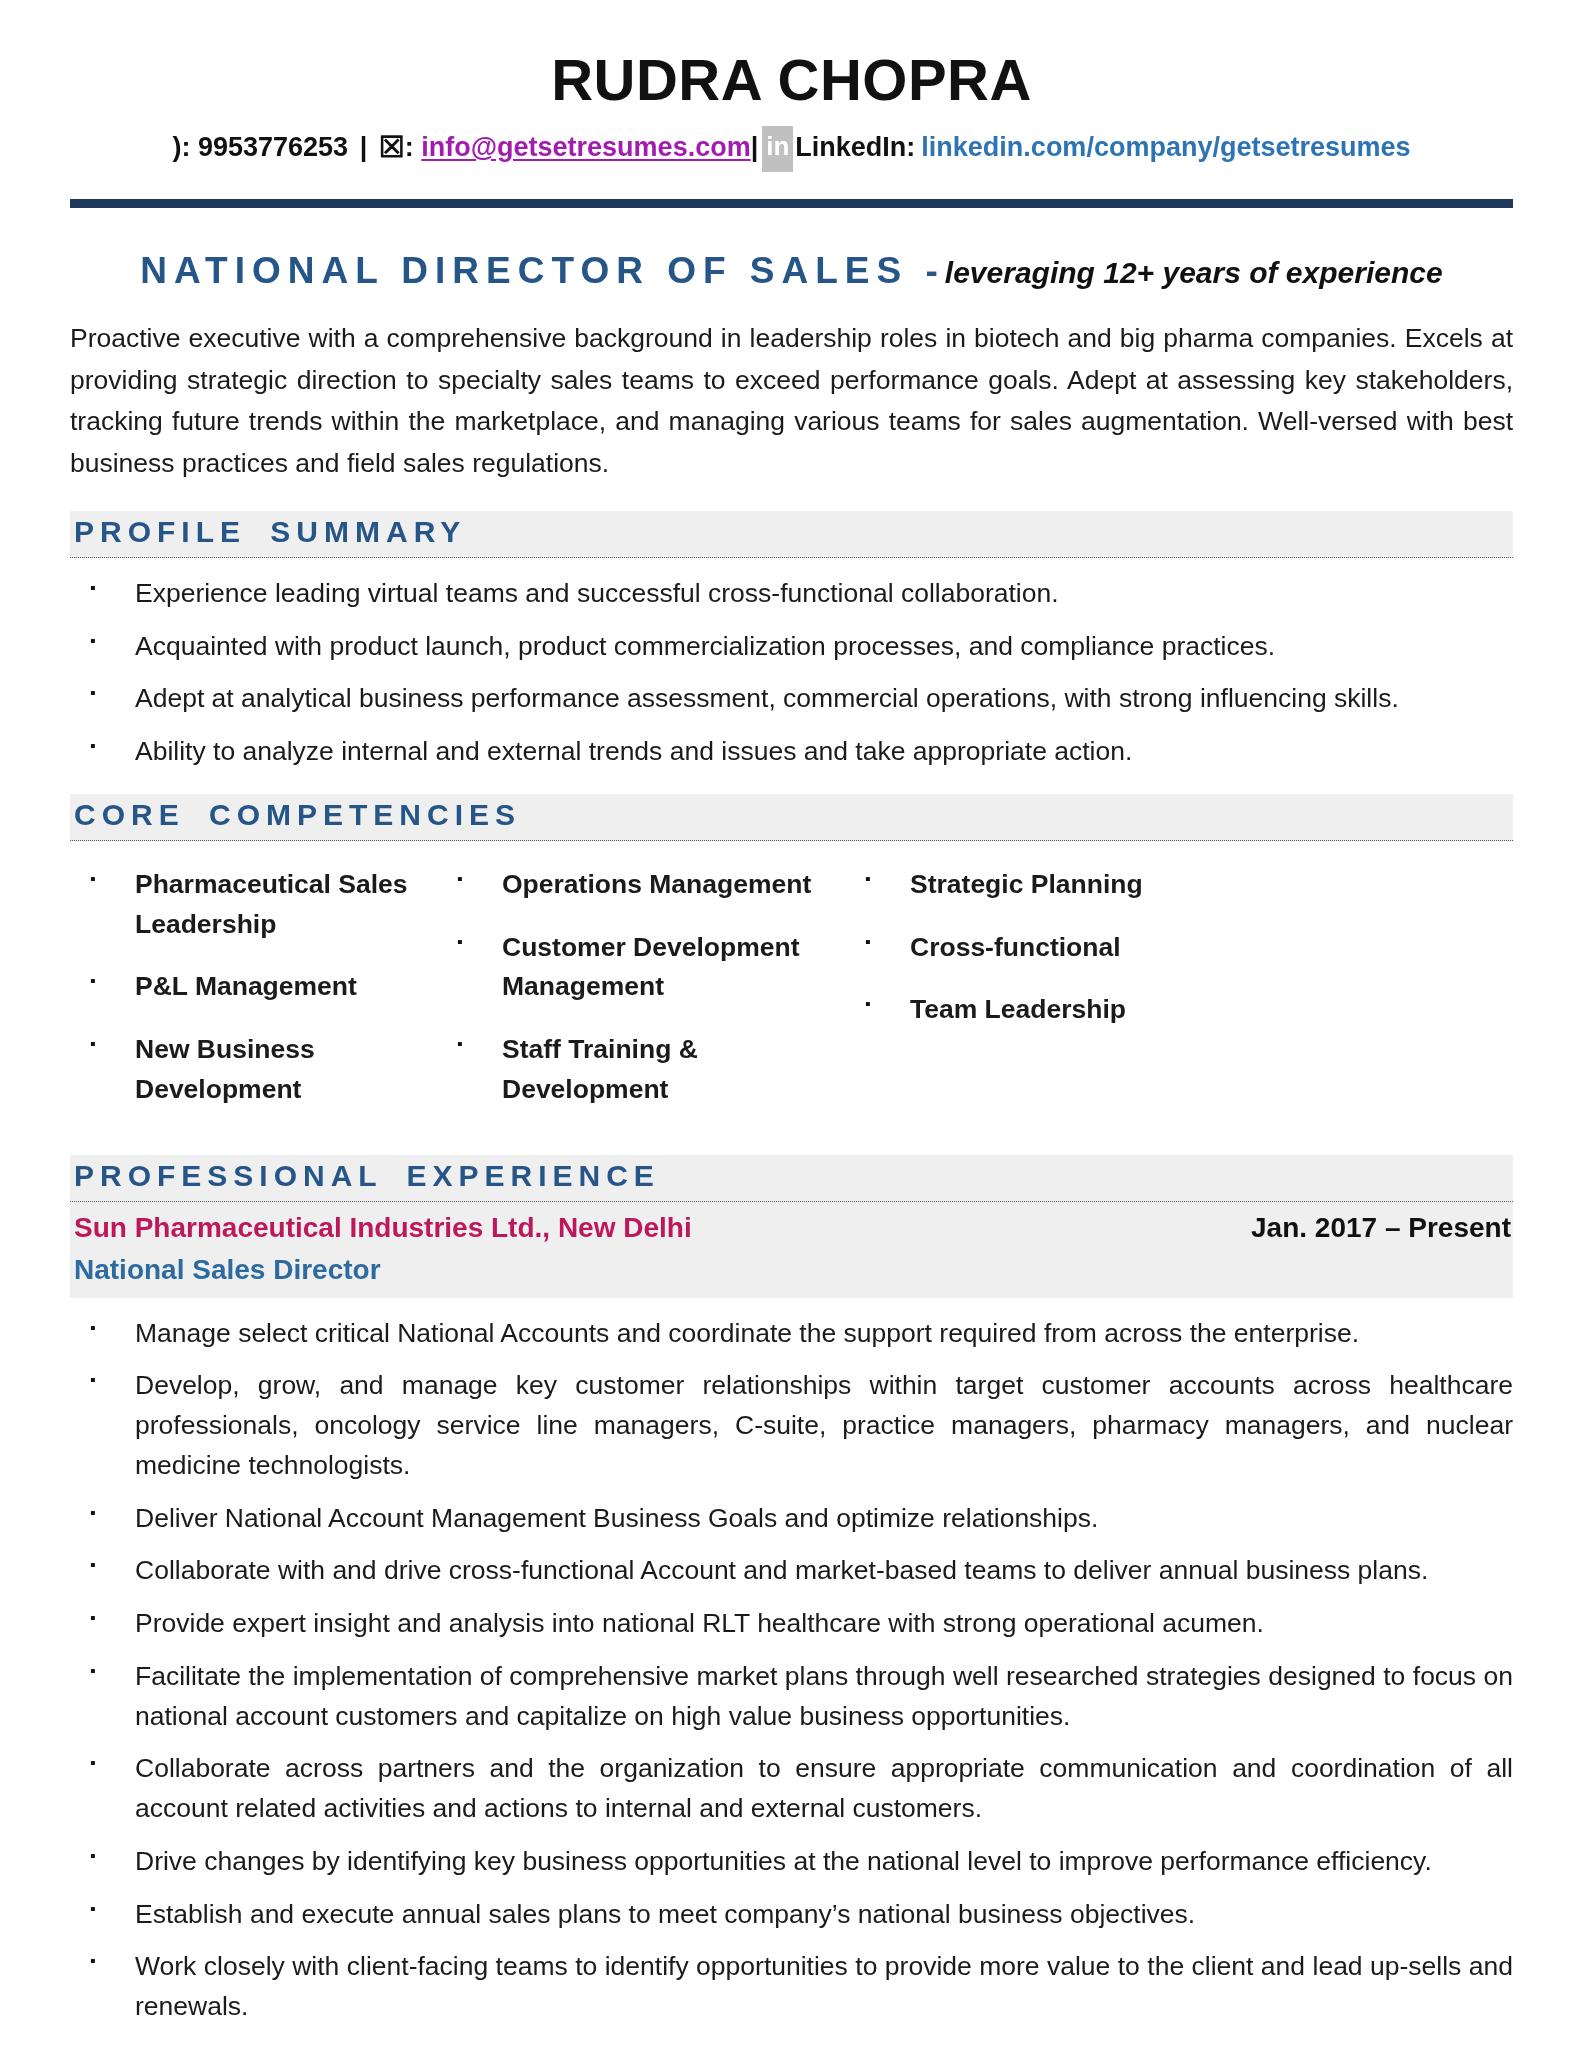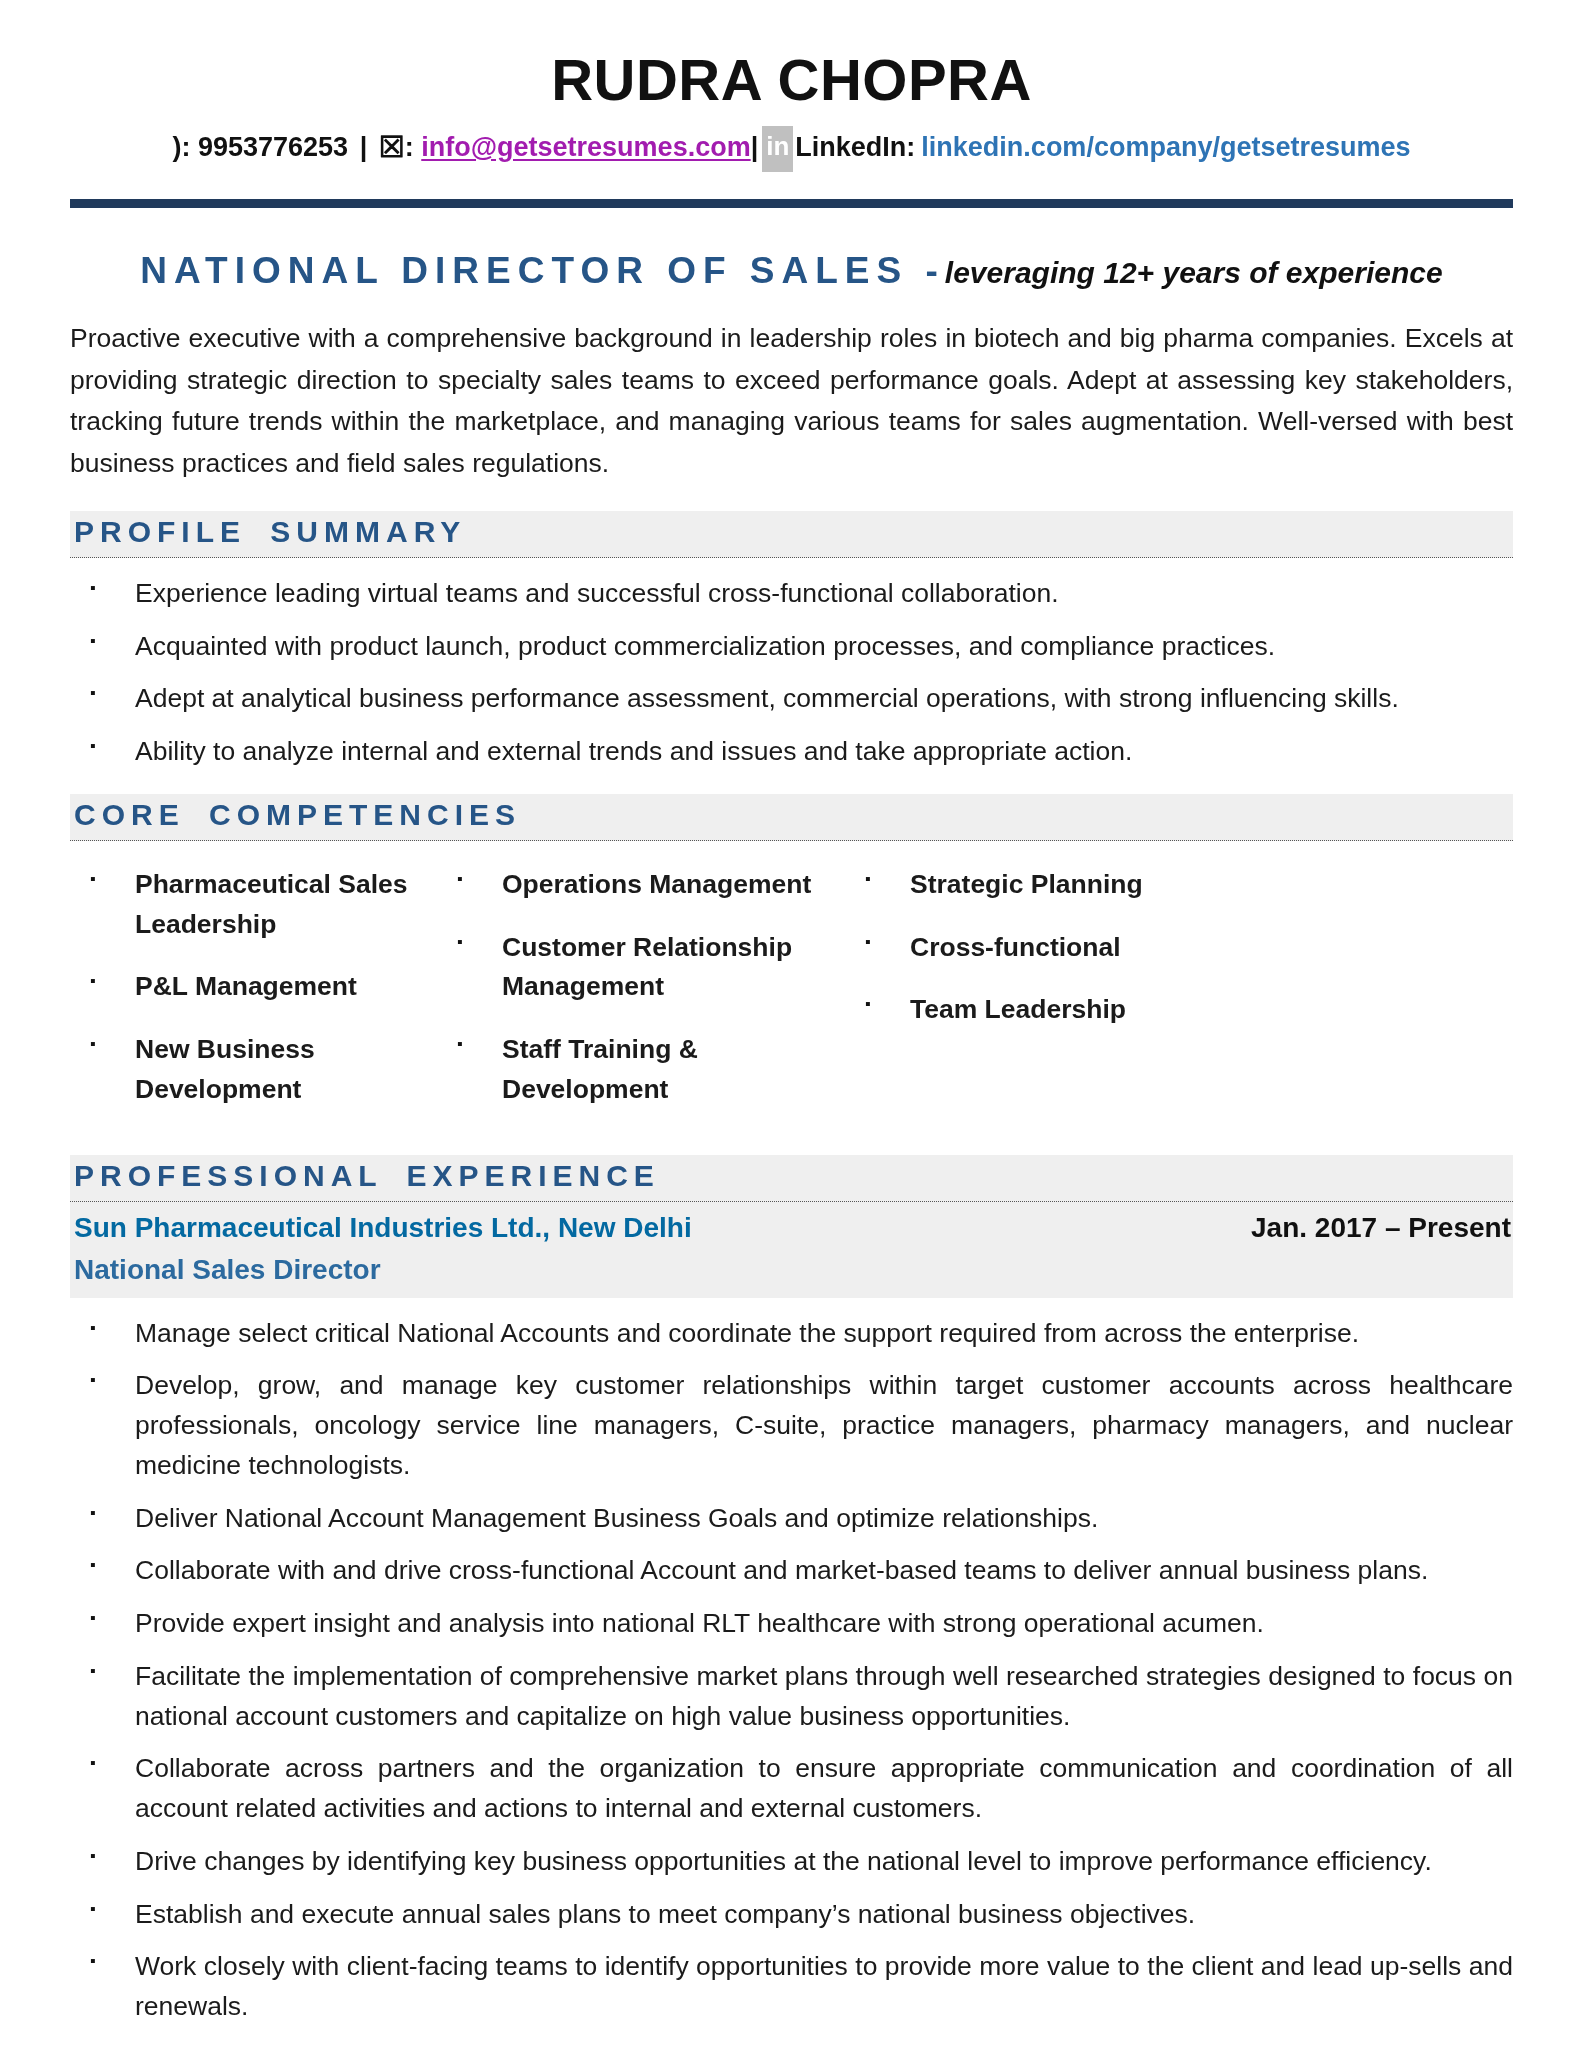--- a/index.html
+++ b/index.html
@@ -71,21 +71,21 @@
   
   .comp-row{display:flex;margin-top:8px;font-weight:bold;}
   .comp-col1{width:367px;flex:none;}
   .comp-col2{width:408px;flex:none;}
   .comp-col3{flex:1;}
   .comp-row ul.bullets li{margin-bottom:23px;}
 
   
   .job-header{background:#EFEFEF;padding:10px 2px 12px 4px;}
   .job-top{display:flex;justify-content:space-between;align-items:baseline;}
-  .job-company{font-size:28px;font-weight:800;color:#0369a1;}
+  .job-company{font-size:28px;font-weight:800;color:#be185d;}
   .job-dates{font-size:28px;font-weight:800;color:#111;text-align:center;}
   .job-role{margin-top:10px;font-size:28px;font-weight:800;color:#2C6A9F;}
 </style>
 </head>
 <body>
 
 <div class="page">
 
   <h1 class="name">RUDRA CHOPRA</h1>
 
@@ -120,21 +120,21 @@
 
       <li>Pharmaceutical Sales Leadership</li>
           <li>P&amp;L Management</li>
           <li>New Business Development</li>
         </ul>
     </div>
     <div class="comp-col2">
       <ul class="bullets">
 
       <li>Operations Management</li>
-          <li>Customer Relationship Management</li>
+          <li>Customer Development Management</li>
           <li>Staff Training &amp; Development</li>
         </ul>
     </div>
     <div class="comp-col3">
       <ul class="bullets">
 
       <li>Strategic Planning</li>
           <li>Cross-functional</li>
           <li>Team Leadership</li>
         </ul>

